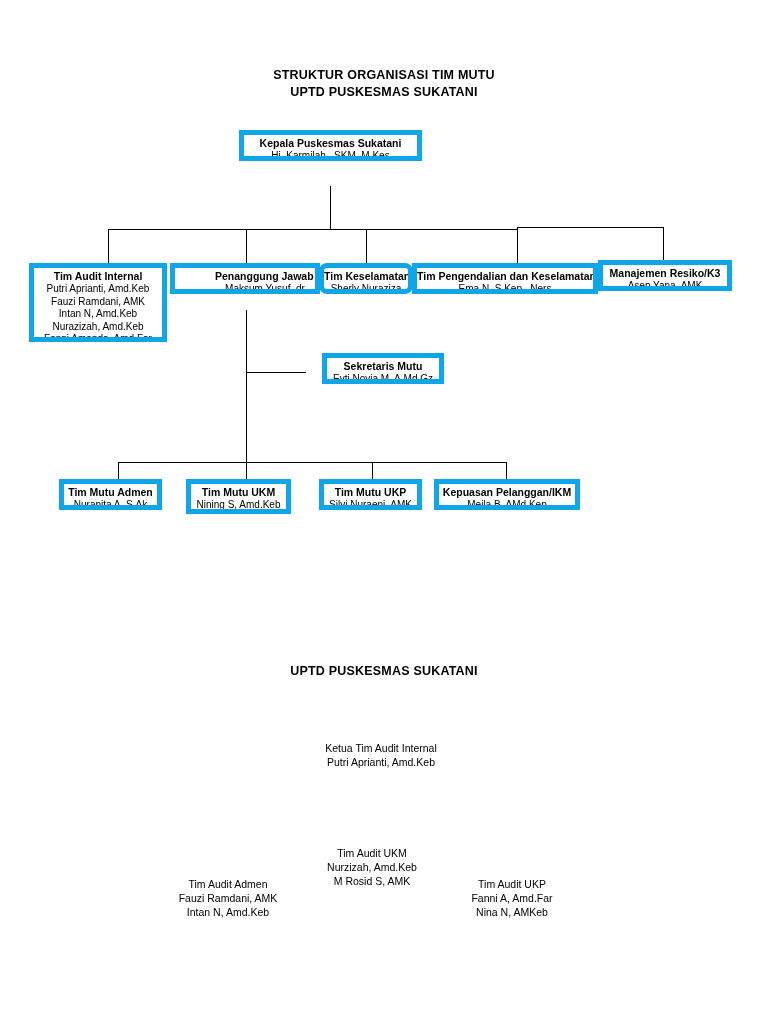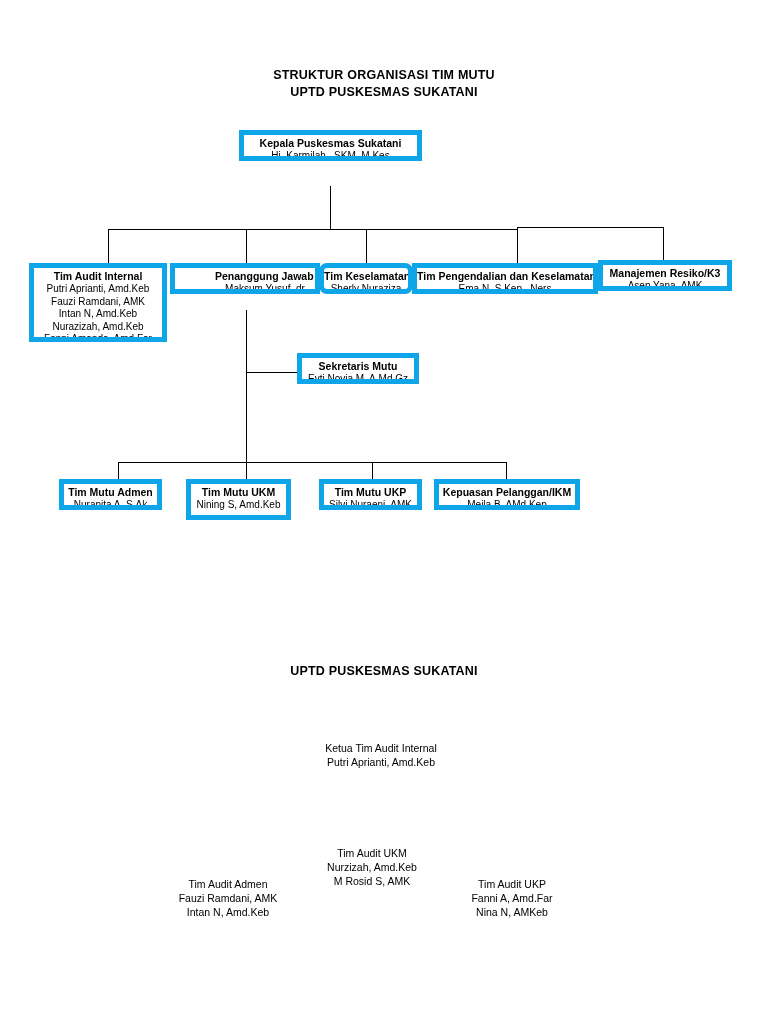--- a/index.html
+++ b/index.html
@@ -140,31 +140,31 @@
   <div class="node" style="left:412px; top:263px; width:186px; height:31px;">
     <span class="t">Tim Pengendalian dan Keselamatan</span>
     <span class="s">Ema N, S.Kep., Ners</span>
   </div>
 
   <div class="node" style="left:598px; top:260px; width:134px; height:31px; z-index:6;">
     <span class="t">Manajemen Resiko/K3</span>
     <span class="s">Asep Yana, AMK</span>
   </div>
 
-  <div class="node" style="left:297px; top:353px; width:122px; height:31px;">
+  <div class="node" style="left:322px; top:353px; width:122px; height:31px;">
     <span class="t">Sekretaris Mutu</span>
     <span class="s">Evti Novia M, A.Md.Gz</span>
   </div>
 
   <div class="node" style="left:59px; top:479px; width:103px; height:31px;">
     <span class="t">Tim Mutu Admen</span>
     <span class="s">Nuranita A, S.Ak</span>
   </div>
 
-  <div class="node" style="left:186px; top:479px; width:105px; height:41px;">
+  <div class="node" style="left:186px; top:479px; width:105px; height:35px;">
     <span class="t">Tim Mutu UKM</span>
     <span class="s">Nining S, Amd.Keb</span>
   </div>
 
   <div class="node" style="left:319px; top:479px; width:103px; height:31px;">
     <span class="t">Tim Mutu UKP</span>
     <span class="s">Silvi Nuraeni, AMK</span>
   </div>
 
   <div class="node" style="left:434px; top:479px; width:146px; height:31px;">

